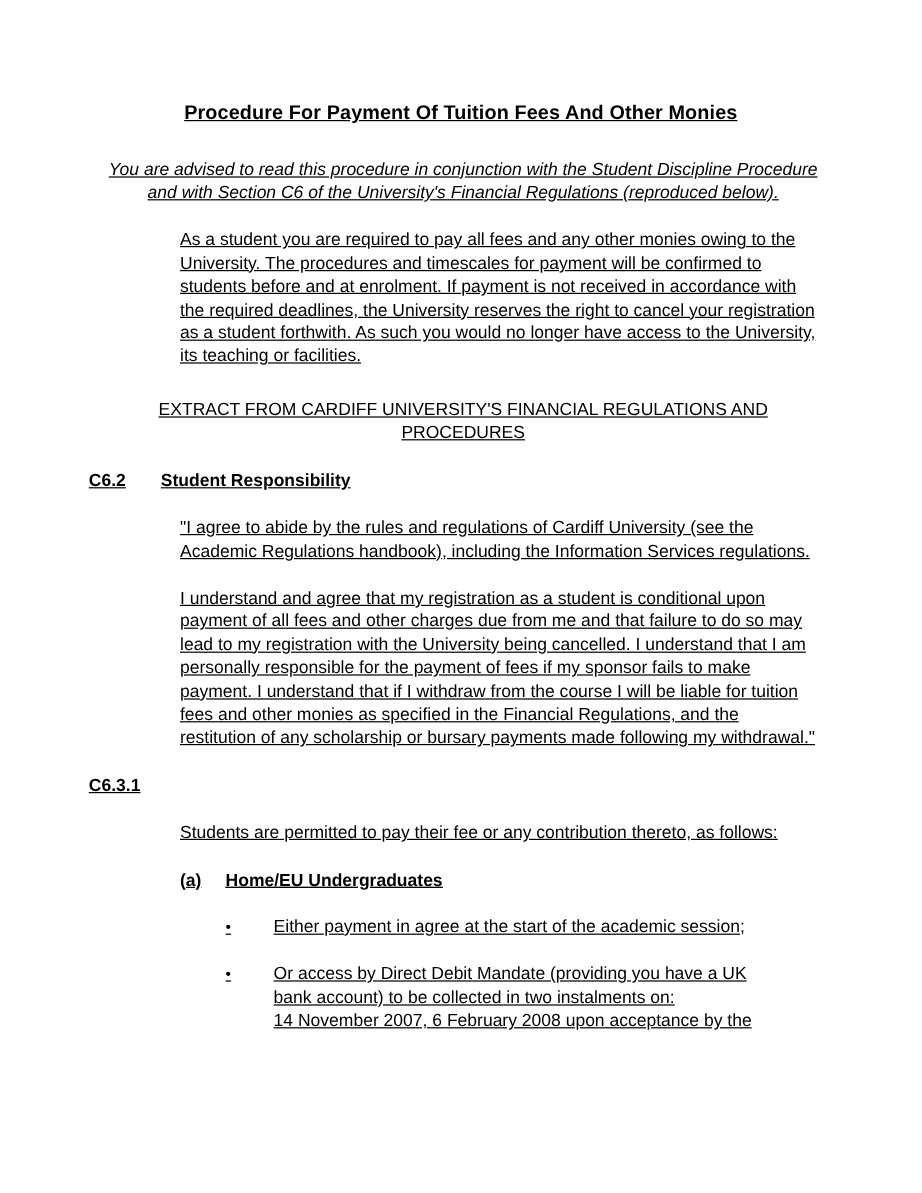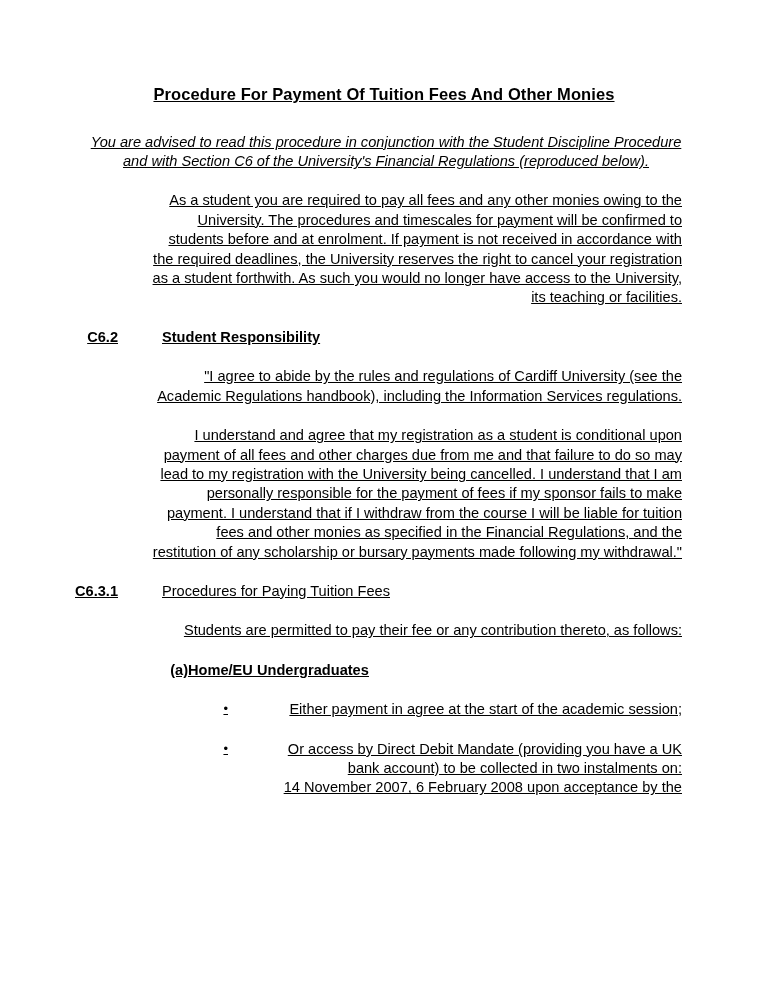--- a/index.html
+++ b/index.html
@@ -61,39 +61,38 @@
   }
 
   .extract-heading {
     margin-top: 25px;
   }
 
   
   .section-row {
     display: flex;
     align-items: flex-start;
-    padding-left: 58px;
+    padding-left: 74px;
     padding-right: 86px;
     font-size: 14.6px;
     line-height: 1.33;
-    gap: 44px;
   }
   .section-row .num {
     flex: 0 0 60px;
     font-weight: bold;
   }
   .section-row .heading-bold {
     font-weight: bold;
   }
   .section-row .heading-underline {
     text-decoration: underline;
   }
 
   .gap-lg { margin-top: 24px; }
-  .gap-md { margin-top: 20px; text-align: right; }
+  .gap-md { margin-top: 20px; }
 
   
   .letter-row {
     display: flex;
     align-items: flex-start;
     padding-left: 150px;
     padding-right: 86px;
     font-size: 14.6px;
     line-height: 1.33;
   }
@@ -131,36 +130,36 @@
 <body>
 
 <div class="page">
 
   <h1 class="doc-title">Procedure For Payment Of Tuition Fees And Other Monies</h1>
 
   <p class="block intro">You are advised to read this procedure in conjunction with the Student Discipline Procedure and with Section C6 of the University's Financial Regulations (reproduced below).</p>
 
   <p class="indent gap-md">As a student you are required to pay all fees and any other monies owing to the University.  The procedures and timescales for payment will be confirmed to students before and at enrolment.  If payment is not received in accordance with the required deadlines, the University reserves the right to cancel your registration as a student forthwith.  As such you would no longer have access to the University, its teaching or facilities.</p>
 
+  <p class="block extract-heading">EXTRACT FROM CARDIFF UNIVERSITY'S FINANCIAL REGULATIONS AND PROCEDURES</p>
 
   <div class="section-row gap-md">
     <span class="num">C6.2</span>
     <span class="heading-bold">Student Responsibility</span>
   </div>
 
 
 
   <p class="indent gap-md">"I agree to abide by the rules and regulations of Cardiff University (see the Academic Regulations handbook), including the Information Services regulations.</p>
 
   <p class="indent gap-md">I understand and agree that my registration as a student is conditional upon payment of all fees and other charges due from me and that failure to do so may lead to my registration with the University being cancelled.  I understand that I am personally responsible for the payment of fees if my sponsor fails to make payment.  I understand that if I withdraw from the course I will be liable for tuition fees and other monies as specified in the Financial Regulations, and the restitution of any scholarship or bursary payments made following my withdrawal."</p>
 
 
   <div class="section-row gap-md">
     <span class="num">C6.3.1</span>
-    <span class="heading-underline">Procedures for Paying Tuition Fees</span>
   </div>
 
   <p class="indent gap-md">Students are permitted to pay their fee or any contribution thereto, as follows:</p>
 
   <div class="letter-row gap-md">
     <span class="letter">(a)</span>
     <span class="letter-heading">Home/EU Undergraduates</span>
   </div>
 
   <div class="bullet-row gap-md">

